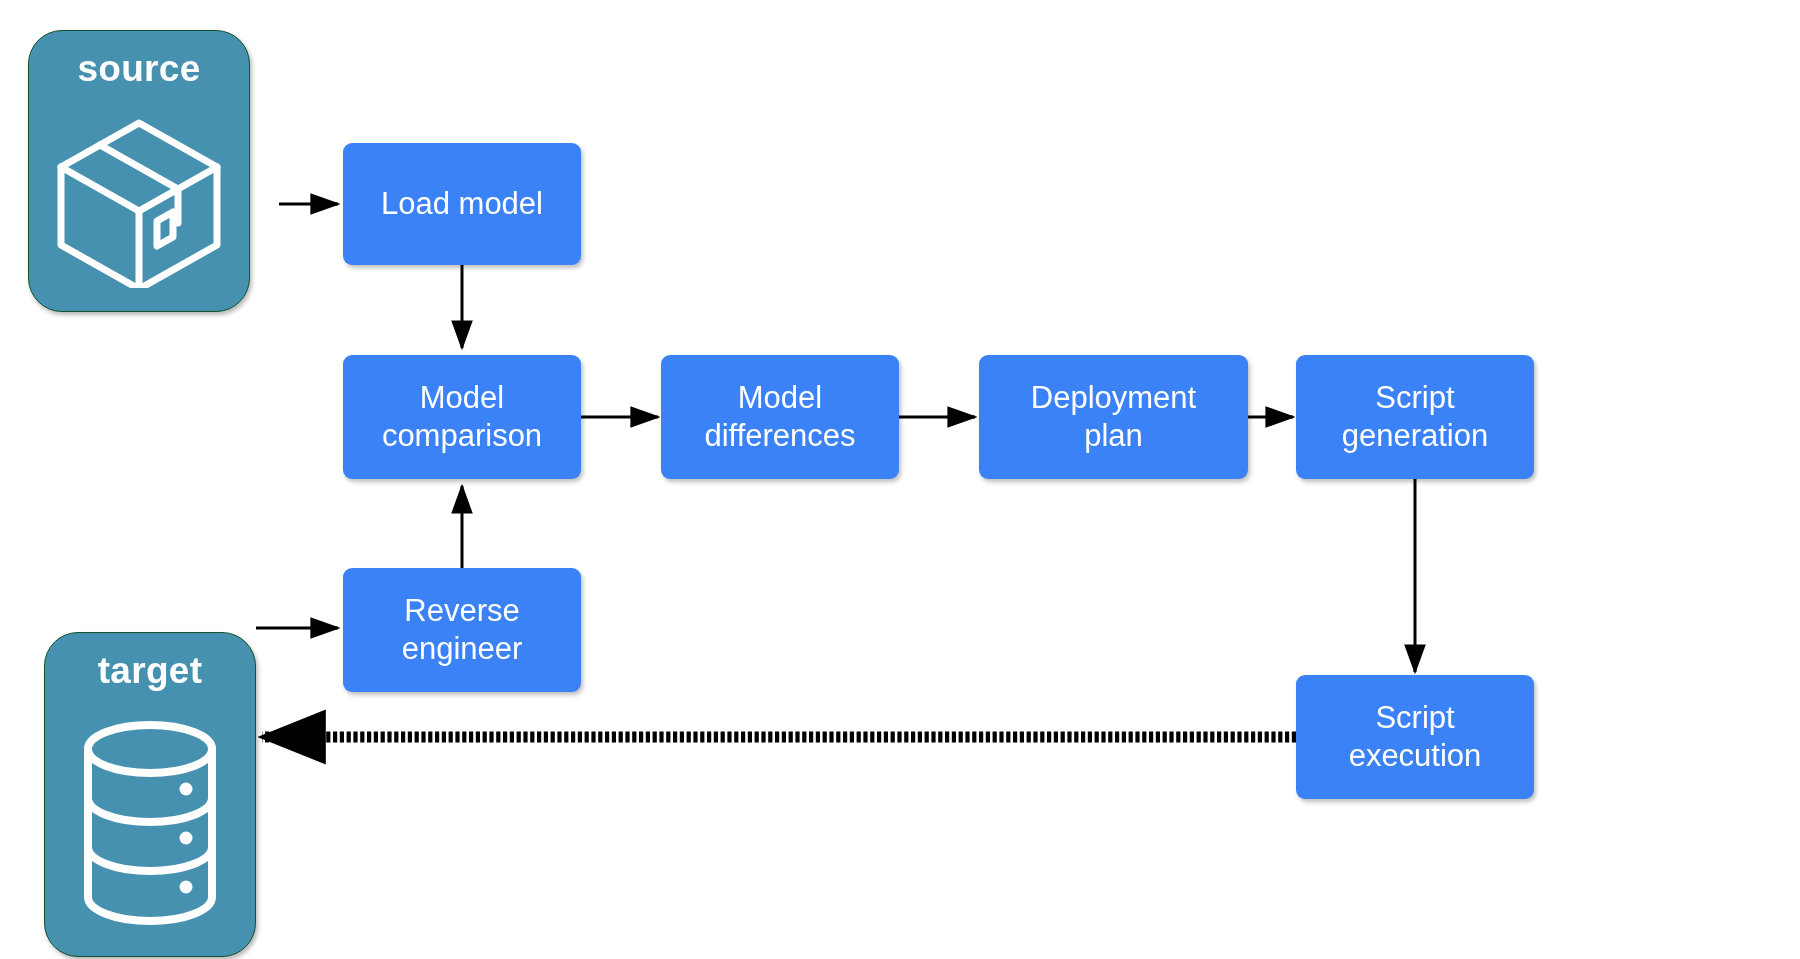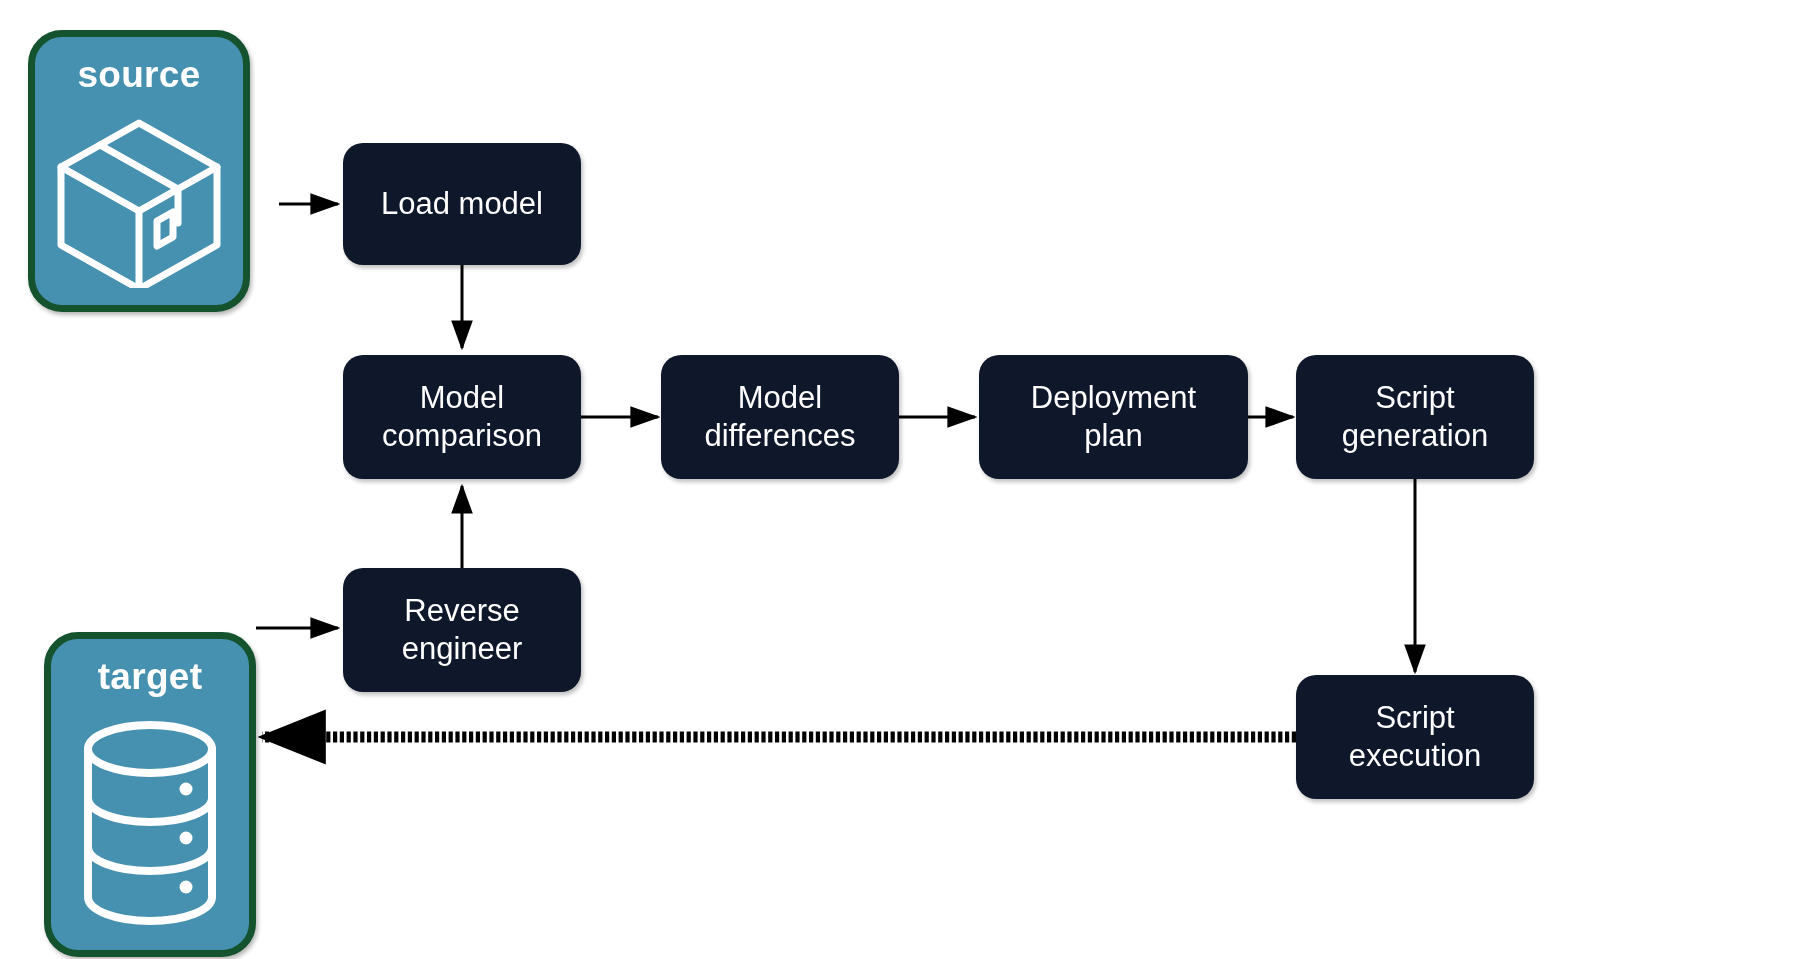--- a/index.html
+++ b/index.html
@@ -18,21 +18,21 @@
   svg.layer {
     position: absolute;
     top: 0;
     left: 0;
     width: 1800px;
     height: 959px;
   }
   .endpoint-box {
     position: absolute;
     background: #4691b0;
-    border: 7px solid #14532d;
+    border: 1px solid #14532d;
     border-radius: 34px;
     box-sizing: border-box;
     display: flex;
     flex-direction: column;
     align-items: center;
     box-shadow: 2px 3px 4px rgba(0,0,0,0.28);
   }
   .endpoint-label {
     color: #ffffff;
     font-weight: bold;
@@ -44,22 +44,22 @@
   }
   .endpoint-icon {
     flex: 1;
     display: flex;
     align-items: center;
     justify-content: center;
     width: 100%;
   }
   .process-box {
     position: absolute;
-    background: #0f172a;
-    border-radius: 20px;
+    background: #3b82f6;
+    border-radius: 9px;
     box-sizing: border-box;
     display: flex;
     align-items: center;
     justify-content: center;
     text-align: center;
     color: #ffffff;
     font-size: 31px;
     line-height: 1.23;
     padding: 4px 10px;
     box-shadow: 2px 3px 4px rgba(0,0,0,0.25);

